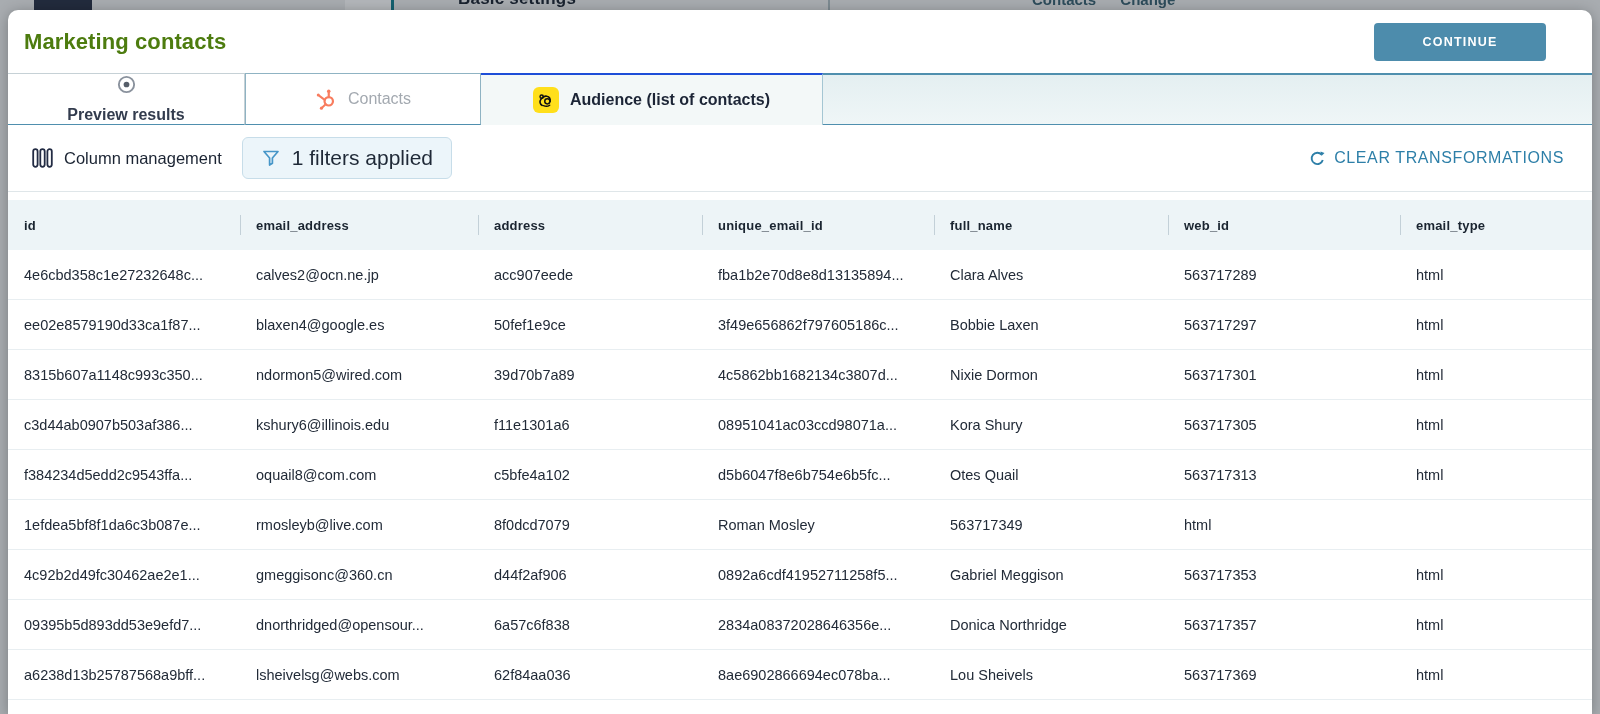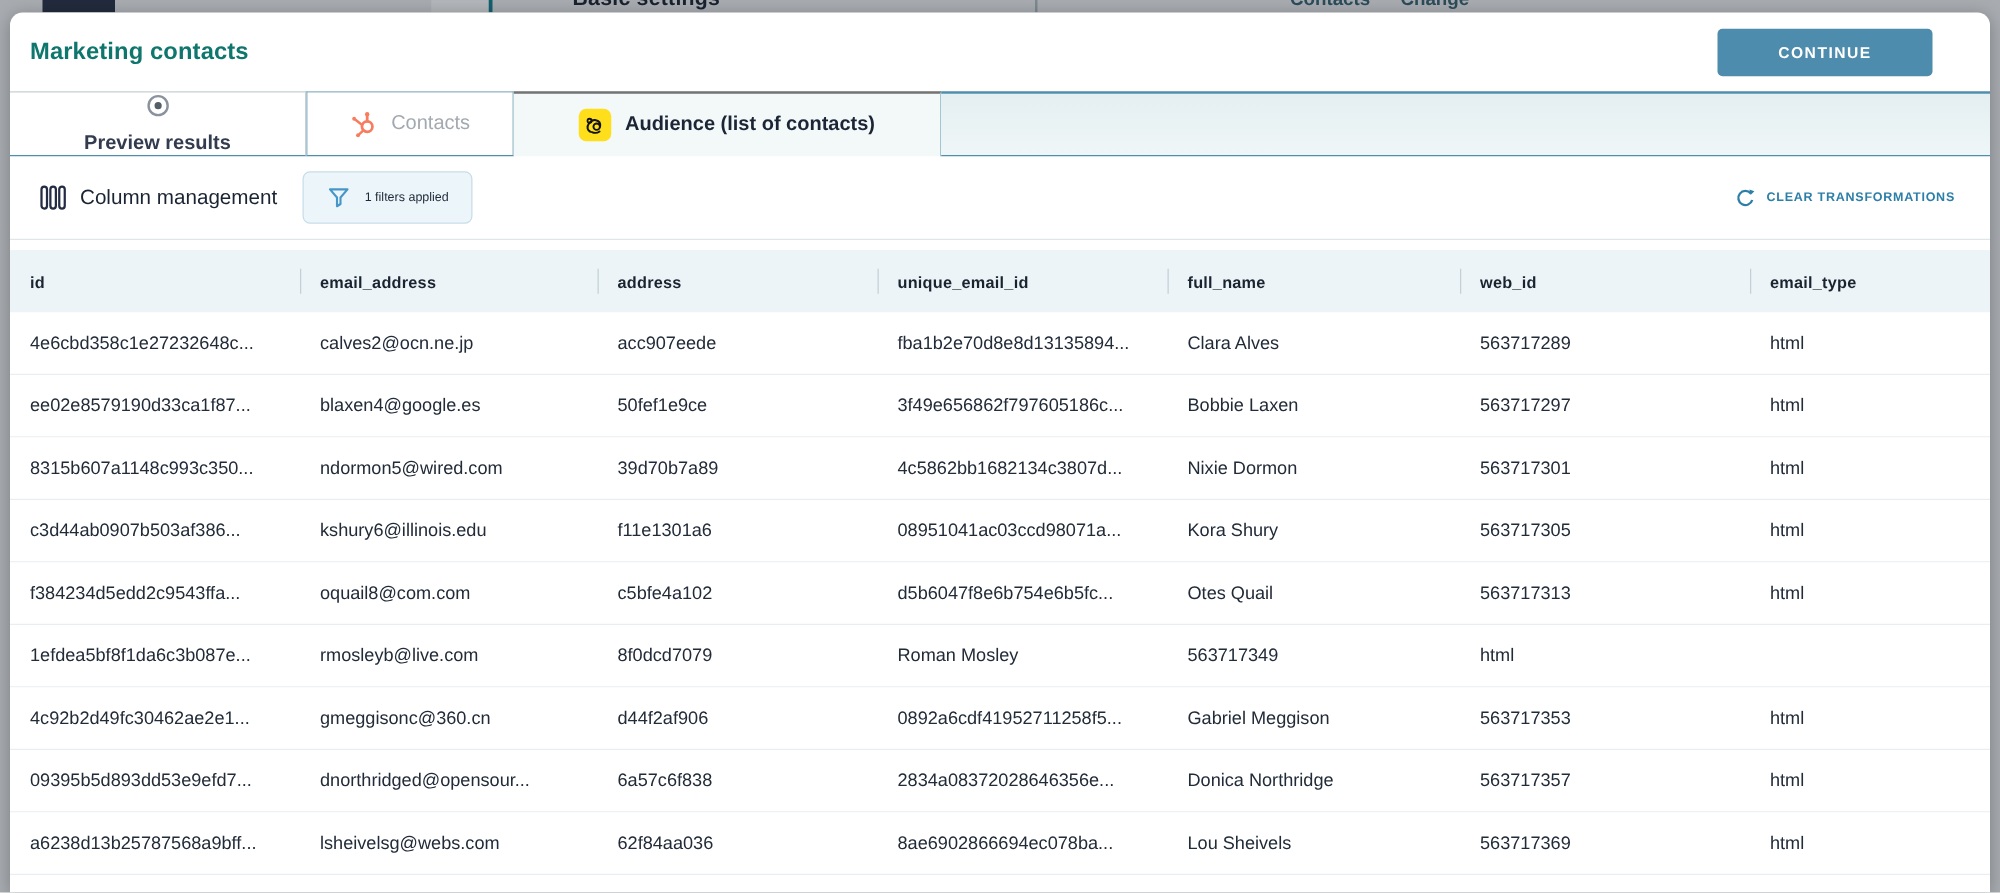--- a/index.html
+++ b/index.html
@@ -19,50 +19,50 @@
   .bg-frag-links { position:absolute; left:1032px; top:-9px; font-size:15px; font-weight:bold; color:#2d4c5b; word-spacing:20px; }
   
   .modal {
     position:absolute; left:8px; right:8px; top:10px; bottom:0;
     background:#ffffff; border-radius:10px 10px 0 0;
     box-shadow:0 2px 14px rgba(0,0,0,.28);
     display:flex; flex-direction:column; overflow:hidden;
   }
   
   .modal-header { height:63px; flex:0 0 63px; display:flex; align-items:center; padding:0 46px 0 16px; }
-  .modal-title { font-size:19px; font-weight:800; color:#0f766e; letter-spacing:.1px; }
+  .modal-title { font-size:22px; font-weight:800; color:#4d7c0f; letter-spacing:.1px; }
   .btn-continue {
     margin-left:auto; width:172px; height:38px; border:none; border-radius:4px;
     background:#4d8cac; color:#ffffff; font-family:"Liberation Sans",sans-serif;
     font-size:12.5px; font-weight:bold; letter-spacing:1.2px; cursor:pointer;
   }
   
   .tabbar { height:52px; flex:0 0 52px; display:flex; }
   .tab { display:flex; align-items:center; justify-content:center; gap:11px; cursor:pointer; }
   .tab-preview { width:237px; background:#fff; border-top:1px solid #c6d1d6; border-right:1px solid #c6d1d6; border-bottom:1px solid #4f8fae;flex-direction:column; }
-  .tab-contacts { width:166px; background:#fff; border:1px solid #8fb3c3; border-bottom:1px solid #4f8fae; }
-  .tab-audience { width:342px; background:#f3f8f8; border-top:2px solid #737373; border-right:1px solid #a4c6d3; }
+  .tab-contacts { width:236px; background:#fff; border:1px solid #8fb3c3; border-bottom:1px solid #4f8fae; }
+  .tab-audience { width:342px; background:#f3f8f8; border-top:2px solid #1d4ed8; border-right:1px solid #a4c6d3; }
   .tab-filler { flex:1; background:linear-gradient(180deg,#e4eff1,#eff6f7); border-top:2px solid #4f8fae; border-bottom:1px solid #4f8fae; }
   .tab-label-dark { font-size:16px; font-weight:600; color:#333c4e; }
   .tab-label-muted { font-size:16px; font-weight:500; color:#a3a9b0; }
   .tab-label-active { font-size:16px; font-weight:700; color:#1c2536; }
   .mc-badge { width:26px; height:26px; border-radius:6px; background:#ffdf1b; display:flex; align-items:center; justify-content:center; }
   
   .toolbar { height:67px; flex:0 0 67px; display:flex; align-items:center; padding:0 28px 0 16px; border-bottom:1px solid #dfe6e9; }
   .btn-colmgmt { display:flex; align-items:center; gap:11px; background:none; border:none; cursor:pointer; padding:8px; font-family:"Liberation Sans",sans-serif; }
   .btn-colmgmt span { font-size:16.5px; color:#1b2433; }
   .btn-filters {
     margin-left:12px; height:42px; padding:0 18px; display:flex; align-items:center; gap:11px;
     background:#ecf5fa; border:1px solid #c7dde9; border-radius:6px; cursor:pointer;
     font-family:"Liberation Sans",sans-serif;
   }
-  .btn-filters span { font-size:10px; color:#1f2937; }
+  .btn-filters span { font-size:21px; color:#1f2937; }
   .btn-clear {
     margin-left:auto; display:flex; align-items:center; gap:8px; background:none; border:none; cursor:pointer;
-    font-family:"Liberation Sans",sans-serif; font-size:10px; font-weight:bold; letter-spacing:.6px; color:#2d7fa8;
+    font-family:"Liberation Sans",sans-serif; font-size:16px; font-weight:normal; letter-spacing:.6px; color:#2d7fa8;
   }
   
   .table { flex:1; display:flex; flex-direction:column; margin-top:8px; }
   .thead, .tr { display:grid; grid-template-columns:232px 238px 224px 232px 234px 232px 1fr; }
   .thead { height:50px; background:#edf4f7; }
   .th { position:relative; display:flex; align-items:center; padding-left:16px; font-size:13px; font-weight:bold; color:#1a2430; letter-spacing:.2px; }
   .th::before { content:""; position:absolute; left:0; top:15px; width:1px; height:20px; background:#c3d0d8; }
   .th:first-child::before { display:none; }
   .tr { height:50px; border-bottom:1px solid #e8eef1; background:#fff;text-align:center; }
   .td { display:flex; align-items:center; padding-left:16px; font-size:14.5px; color:#222b38; white-space:nowrap; overflow:hidden; }

